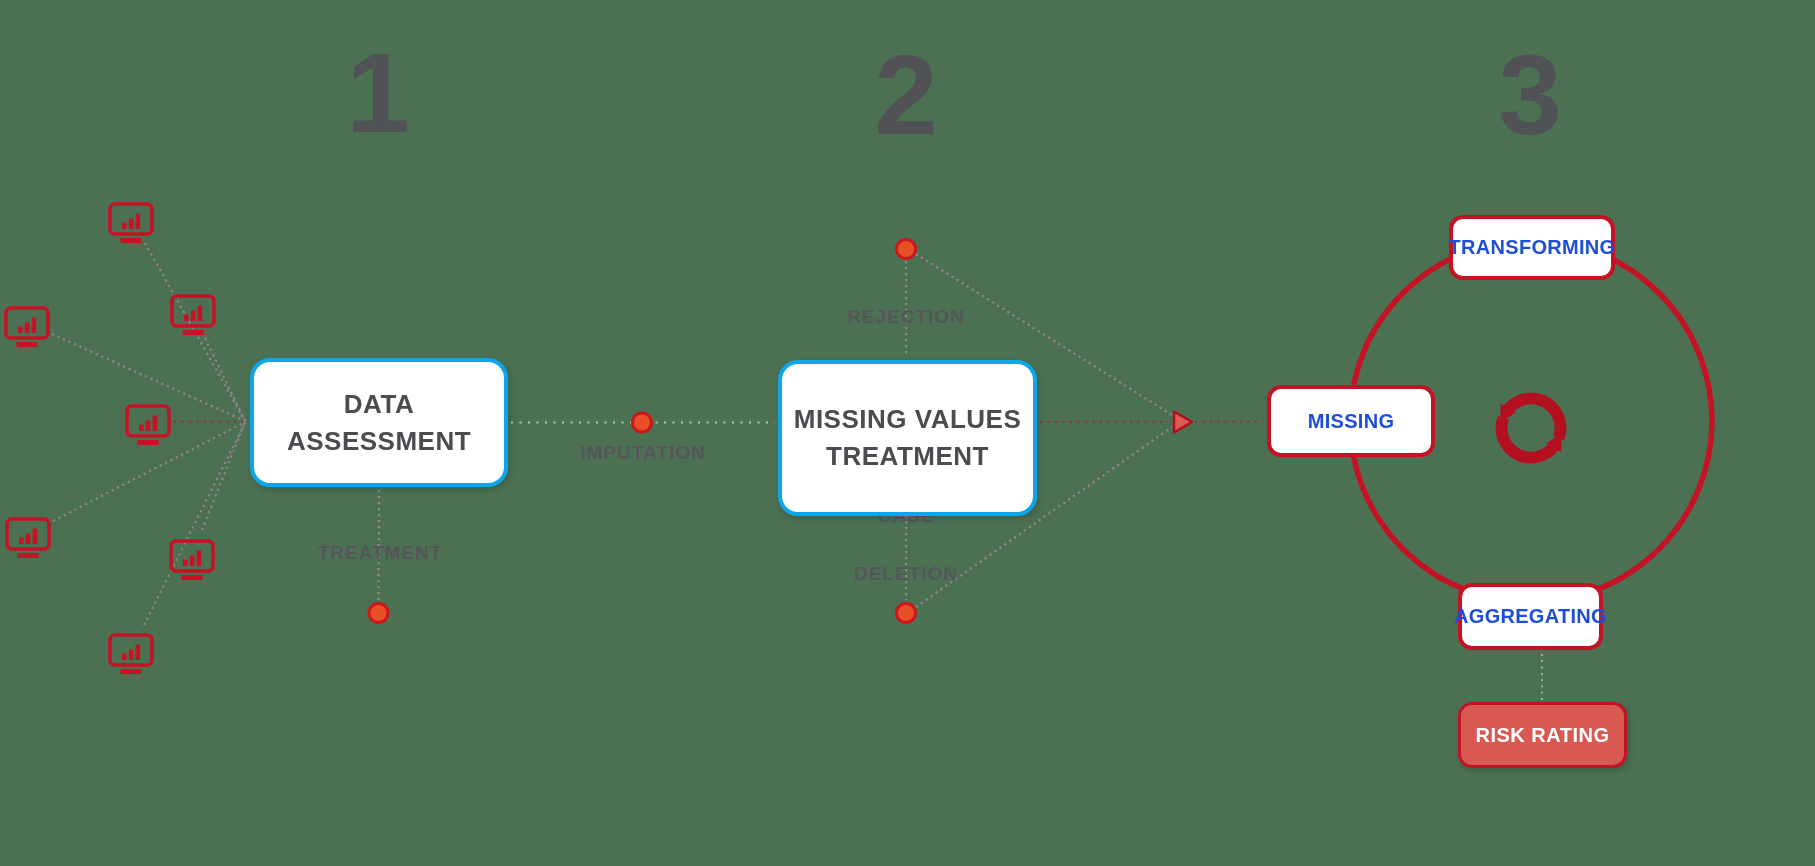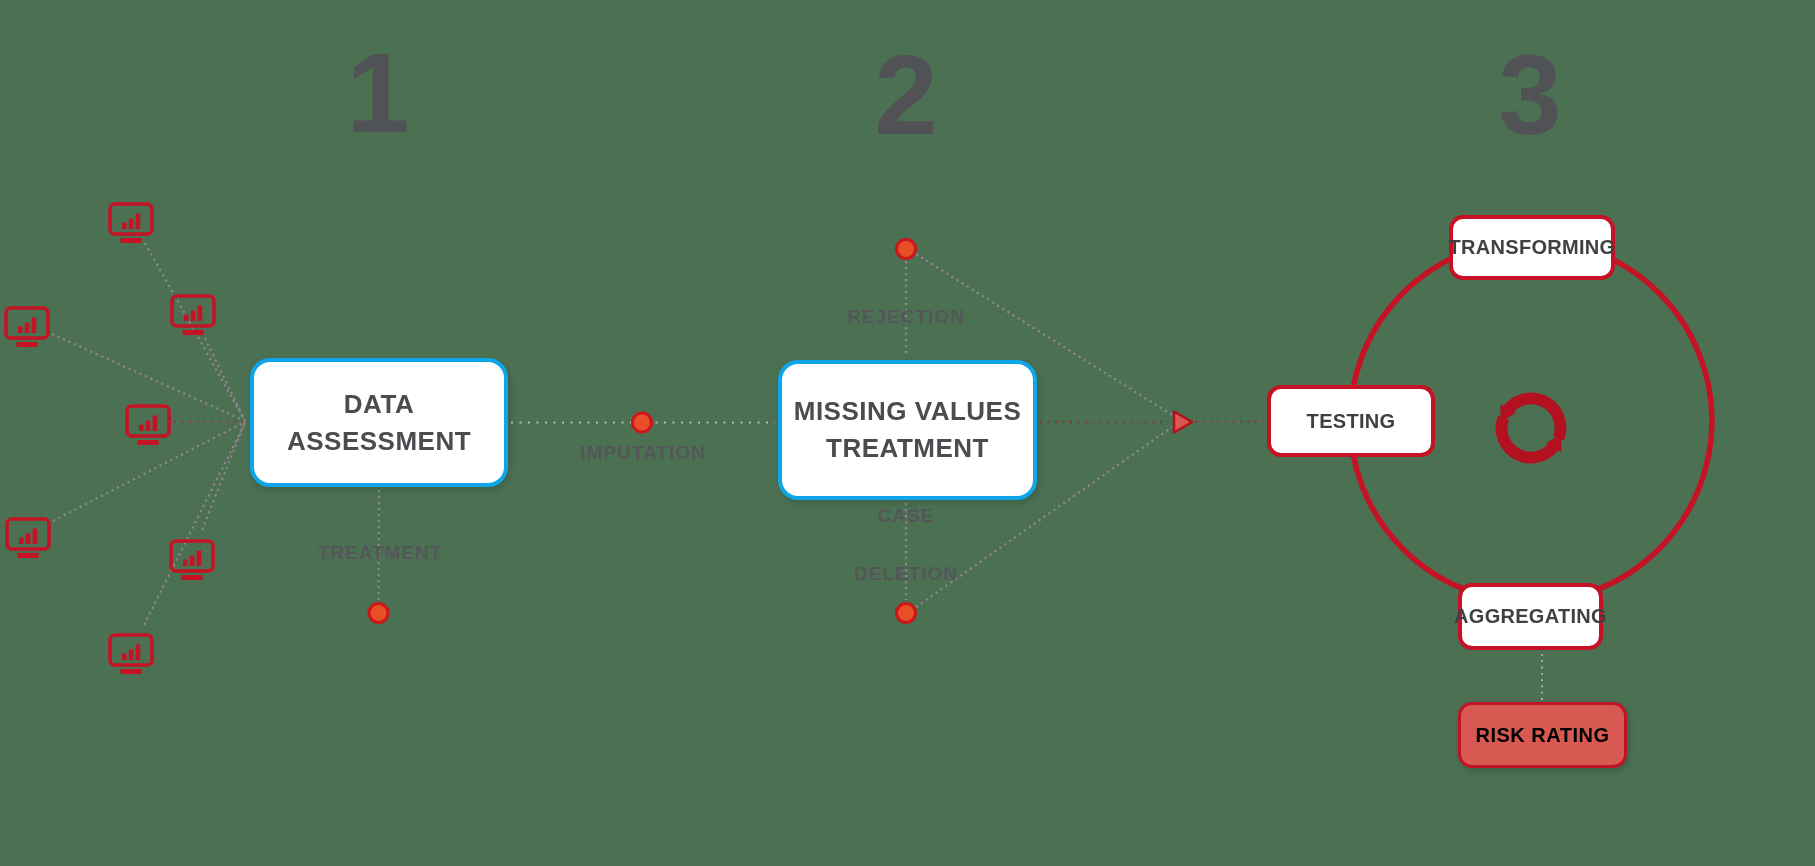--- a/index.html
+++ b/index.html
@@ -35,28 +35,28 @@
     background:#ffffff;border:4px solid #0ea5e9;border-radius:20px;
     display:flex;flex-direction:column;align-items:center;justify-content:center;
     font-size:26px;font-weight:bold;color:#4b4c50;letter-spacing:0.5px;
     line-height:37px;text-align:center;
     box-shadow:2px 3px 6px rgba(0,0,0,0.15);
   }
   .box-sm{
     position:absolute;z-index:3;box-sizing:border-box;
     background:#ffffff;border:4px solid #c51225;border-radius:14px;
     display:flex;align-items:center;justify-content:center;
-    font-size:20px;font-weight:bold;color:#404040;letter-spacing:0.3px;
+    font-size:20px;font-weight:bold;color:#1d4ed8;letter-spacing:0.3px;
     text-align:center;
   }
   .box-risk{
     position:absolute;z-index:3;box-sizing:border-box;
     background:#d75951;border:3px solid #c01325;border-radius:14px;
     display:flex;align-items:center;justify-content:center;
-    font-size:20px;font-weight:bold;color:#000000;letter-spacing:0.5px;
+    font-size:20px;font-weight:bold;color:#ffffff;letter-spacing:0.5px;
     box-shadow:2px 3px 6px rgba(0,0,0,0.15);
   }
   .lbl{
     position:absolute;z-index:2;
     transform:translate(-50%,-50%);
     font-size:19px;font-weight:bold;color:#55565a;letter-spacing:1px;
     text-align:center;line-height:29px;white-space:pre-line;
   }
 </style>
 </head>
@@ -131,35 +131,35 @@
   <div class="num" style="left:1530px;top:95px;">3</div>
 
   <div class="box-lg" style="left:250px;top:358px;width:258px;height:129px;">
     <span>DATA</span>
     <span>ASSESSMENT</span>
   </div>
   <div class="lbl" style="left:380px;top:552px;">TREATMENT</div>
 
   <div class="lbl" style="left:643px;top:452px;">IMPUTATION</div>
 
-  <div class="box-lg" style="left:778px;top:360px;width:259px;height:140px;">
+  <div class="box-lg" style="left:778px;top:360px;width:259px;height:156px;">
     <span>MISSING VALUES</span>
     <span>TREATMENT</span>
   </div>
   <div class="lbl" style="left:906px;top:316px;">REJECTION</div>
   <div class="lbl" style="left:906px;top:544px;">
     <div>CASE</div>
     <div>DELETION</div>
   </div>
 
   <div class="box-sm" style="left:1449px;top:215px;width:166px;height:65px;">
     <span>TRANSFORMING</span>
   </div>
   <div class="box-sm" style="left:1267px;top:385px;width:168px;height:72px;">
-    <span>TESTING</span>
+    <span>MISSING</span>
   </div>
   <div class="box-sm" style="left:1458px;top:583px;width:145px;height:67px;">
     <span>AGGREGATING</span>
   </div>
 
   <div class="box-risk" style="left:1458px;top:702px;width:169px;height:66px;">
     <span>RISK RATING</span>
   </div>
 
 </div>

